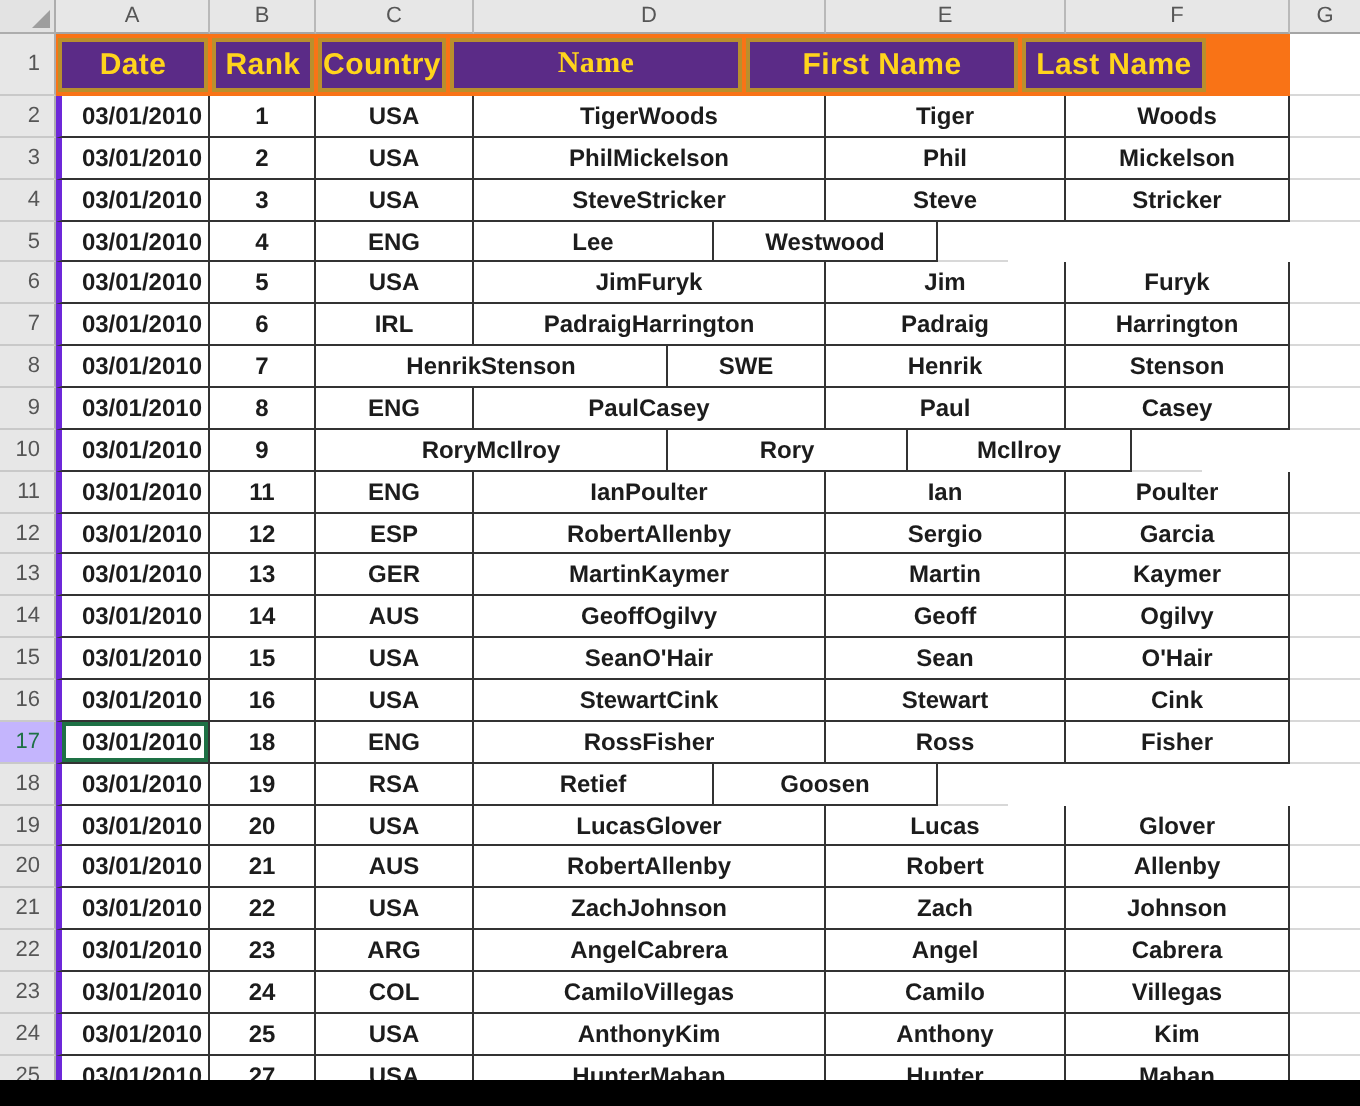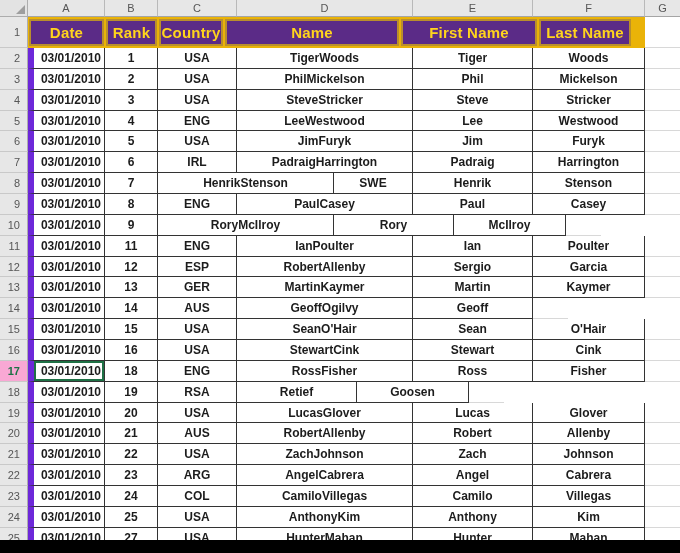--- a/index.html
+++ b/index.html
@@ -20,38 +20,38 @@
   
   .w-rh{width:28px;} .w-a{width:77px;} .w-b{width:53px;} .w-c{width:79px;}
   .w-d{width:176px;} .w-e{width:120px;} .w-f{width:112px;} .w-g{width:35px; border-right:none;}
 
   
   .header-row { display:flex; height:31px; background:#fff; }
   .row-h { background:#E7E7E7; border-right:1px solid #ADADAD; border-bottom:1px solid #C9C9C9;
     display:flex; align-items:center; justify-content:flex-end; padding-right:7px;
     font-size:11px; color:#565656; }
   .header-row .row-h { height:31px; }
-  .hdr-wrap { display:flex; width:617px; height:31px; background:#eab308; }
+  .hdr-wrap { display:flex; width:617px; height:31px; background:#f97316; }
   .hdr-cell { margin:2px 1px; border:2px solid #B98F2D; background:#5B2B87;
     display:flex; align-items:center; justify-content:center;
     font-size:15px; font-weight:bold; color:#FFD41C; letter-spacing:0.2px; }
   .hc-a{width:75px;} .hc-b{width:51px;} .hc-c{width:64px;}
-  .hc-d{width:174px;} .hc-e{width:136px;} .hc-f{width:92px;}
+  .hc-d{width:146px;font-family:Liberation Serif, serif;} .hc-e{width:136px;} .hc-f{width:92px;}
   .g1-cell { width:35px; height:31px; background:#fff; border-bottom:1px solid #D8D8D8; }
 
   
   .rows { }
   .data-row { display:flex; height:20.87px; }
   .data-row .row-h { font-weight:normal; }
   .cell { background:#fff; border-right:1px solid #333; border-bottom:1px solid #333;
     display:flex; align-items:center; justify-content:center;
     font-size:12px; font-weight:bold; color:#1C1C1C; overflow:hidden; white-space:nowrap; }
-  .cell.c-a { justify-content:flex-end; padding-right:3px; border-left:6px solid #6d28d9; }
+  .cell.c-a { justify-content:flex-end; padding-right:3px; border-left:3px solid #6d28d9; }
   .cell.c-g { border-right:none; border-bottom:1px solid #D8D8D8; }
-  .row-h.active { color:#1E7145; background:#f9a8d4; font-weight:bold; }
+  .row-h.active { color:#1E7145; background:#c4b5fd; font-weight:normal; }
   .cell.active-cell { box-shadow: inset 0 0 0 2px #1E7145; }
 
   
   .letterbox { position:absolute; left:0; bottom:0; width:680px; height:13px; background:#000; z-index:10; }
 </style>
 </head>
 <body>
 
 <div class="sheet">
 
@@ -111,21 +111,20 @@
         <div class="cell c-d w-d">SteveStricker</div>
         <div class="cell c-e w-e">Steve</div>
         <div class="cell c-f w-f">Stricker</div>
         <div class="cell c-g w-g"></div>
       </div>
       <div class="data-row">
         <div class="row-h w-rh">5</div>
         <div class="cell c-a w-a">03/01/2010</div>
         <div class="cell c-b w-b">4</div>
         <div class="cell c-c w-c">ENG</div>
-        <div class="cell c-d w-d">LeeWestwood</div>
         <div class="cell c-e w-e">Lee</div>
         <div class="cell c-f w-f">Westwood</div>
         <div class="cell c-g w-g"></div>
       </div>
       <div class="data-row">
         <div class="row-h w-rh">6</div>
         <div class="cell c-a w-a">03/01/2010</div>
         <div class="cell c-b w-b">5</div>
         <div class="cell c-c w-c">USA</div>
         <div class="cell c-d w-d">JimFuryk</div>
@@ -202,20 +201,21 @@
         <div class="cell c-f w-f">Kaymer</div>
         <div class="cell c-g w-g"></div>
       </div>
       <div class="data-row">
         <div class="row-h w-rh">14</div>
         <div class="cell c-a w-a">03/01/2010</div>
         <div class="cell c-b w-b">14</div>
         <div class="cell c-c w-c">AUS</div>
         <div class="cell c-d w-d">GeoffOgilvy</div>
         <div class="cell c-e w-e">Geoff</div>
+        <div class="cell c-f w-f">Ogilvy</div>
         <div class="cell c-g w-g"></div>
       </div>
       <div class="data-row">
         <div class="row-h w-rh">15</div>
         <div class="cell c-a w-a">03/01/2010</div>
         <div class="cell c-b w-b">15</div>
         <div class="cell c-c w-c">USA</div>
         <div class="cell c-d w-d">SeanO'Hair</div>
         <div class="cell c-e w-e">Sean</div>
         <div class="cell c-f w-f">O'Hair</div>

